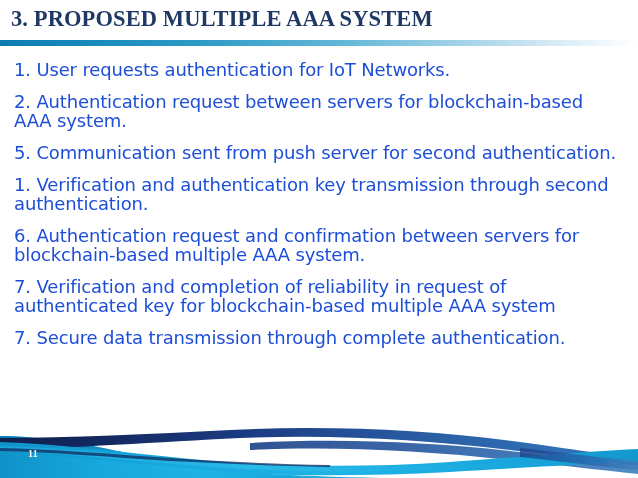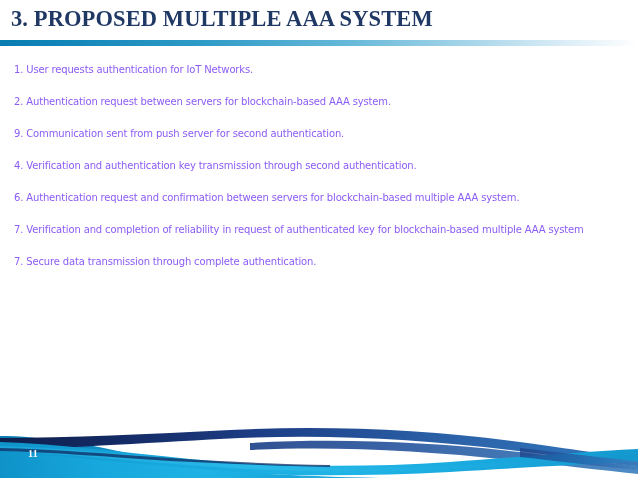--- a/index.html
+++ b/index.html
@@ -66,23 +66,23 @@
 
   
   .body-list {
     position: absolute;
     left: 14px;
     top: 60px;
     width: 608px;
   }
   .body-item {
     font-family: "DejaVu Sans", "Liberation Sans", sans-serif;
-    font-size: 10px;
+    font-size: 18px;
     line-height: 19px;
-    color: #8b5cf6;
+    color: #1d4ed8;
     margin: 0 0 13px 0;
     letter-spacing: -0.15px;
   }
 
   
   .footer-wave {
     position: absolute;
     left: 0;
     bottom: 0;
     width: 638px;
@@ -113,22 +113,22 @@
 <div class="slide">
 
   <div class="slide-title">3. PROPOSED MULTIPLE AAA SYSTEM</div>
 
   <div class="title-rule-hi"></div>
   <div class="title-rule"></div>
 
   <div class="body-list">
     <p class="body-item">1. User requests authentication for IoT Networks.</p>
     <p class="body-item">2. Authentication request between servers for blockchain-based AAA system.</p>
-    <p class="body-item">9. Communication sent from push server for second authentication.</p>
-    <p class="body-item">4. Verification and authentication key transmission through second authentication.</p>
+    <p class="body-item">5. Communication sent from push server for second authentication.</p>
+    <p class="body-item">1. Verification and authentication key transmission through second authentication.</p>
     <p class="body-item">6. Authentication request and confirmation between servers for blockchain-based multiple AAA system.</p>
     <p class="body-item">7. Verification and completion of reliability in request of authenticated key for blockchain-based multiple AAA system</p>
     <p class="body-item">7. Secure data transmission through complete authentication.</p>
   </div>
 
   <div class="footer-wave">
     <svg viewBox="0 0 638 66" preserveAspectRatio="none" xmlns="http://www.w3.org/2000/svg">
       <defs>
         <linearGradient id="gNavy" x1="0" y1="0" x2="1" y2="0">
           <stop offset="0%" stop-color="#0e1f4d"></stop>

